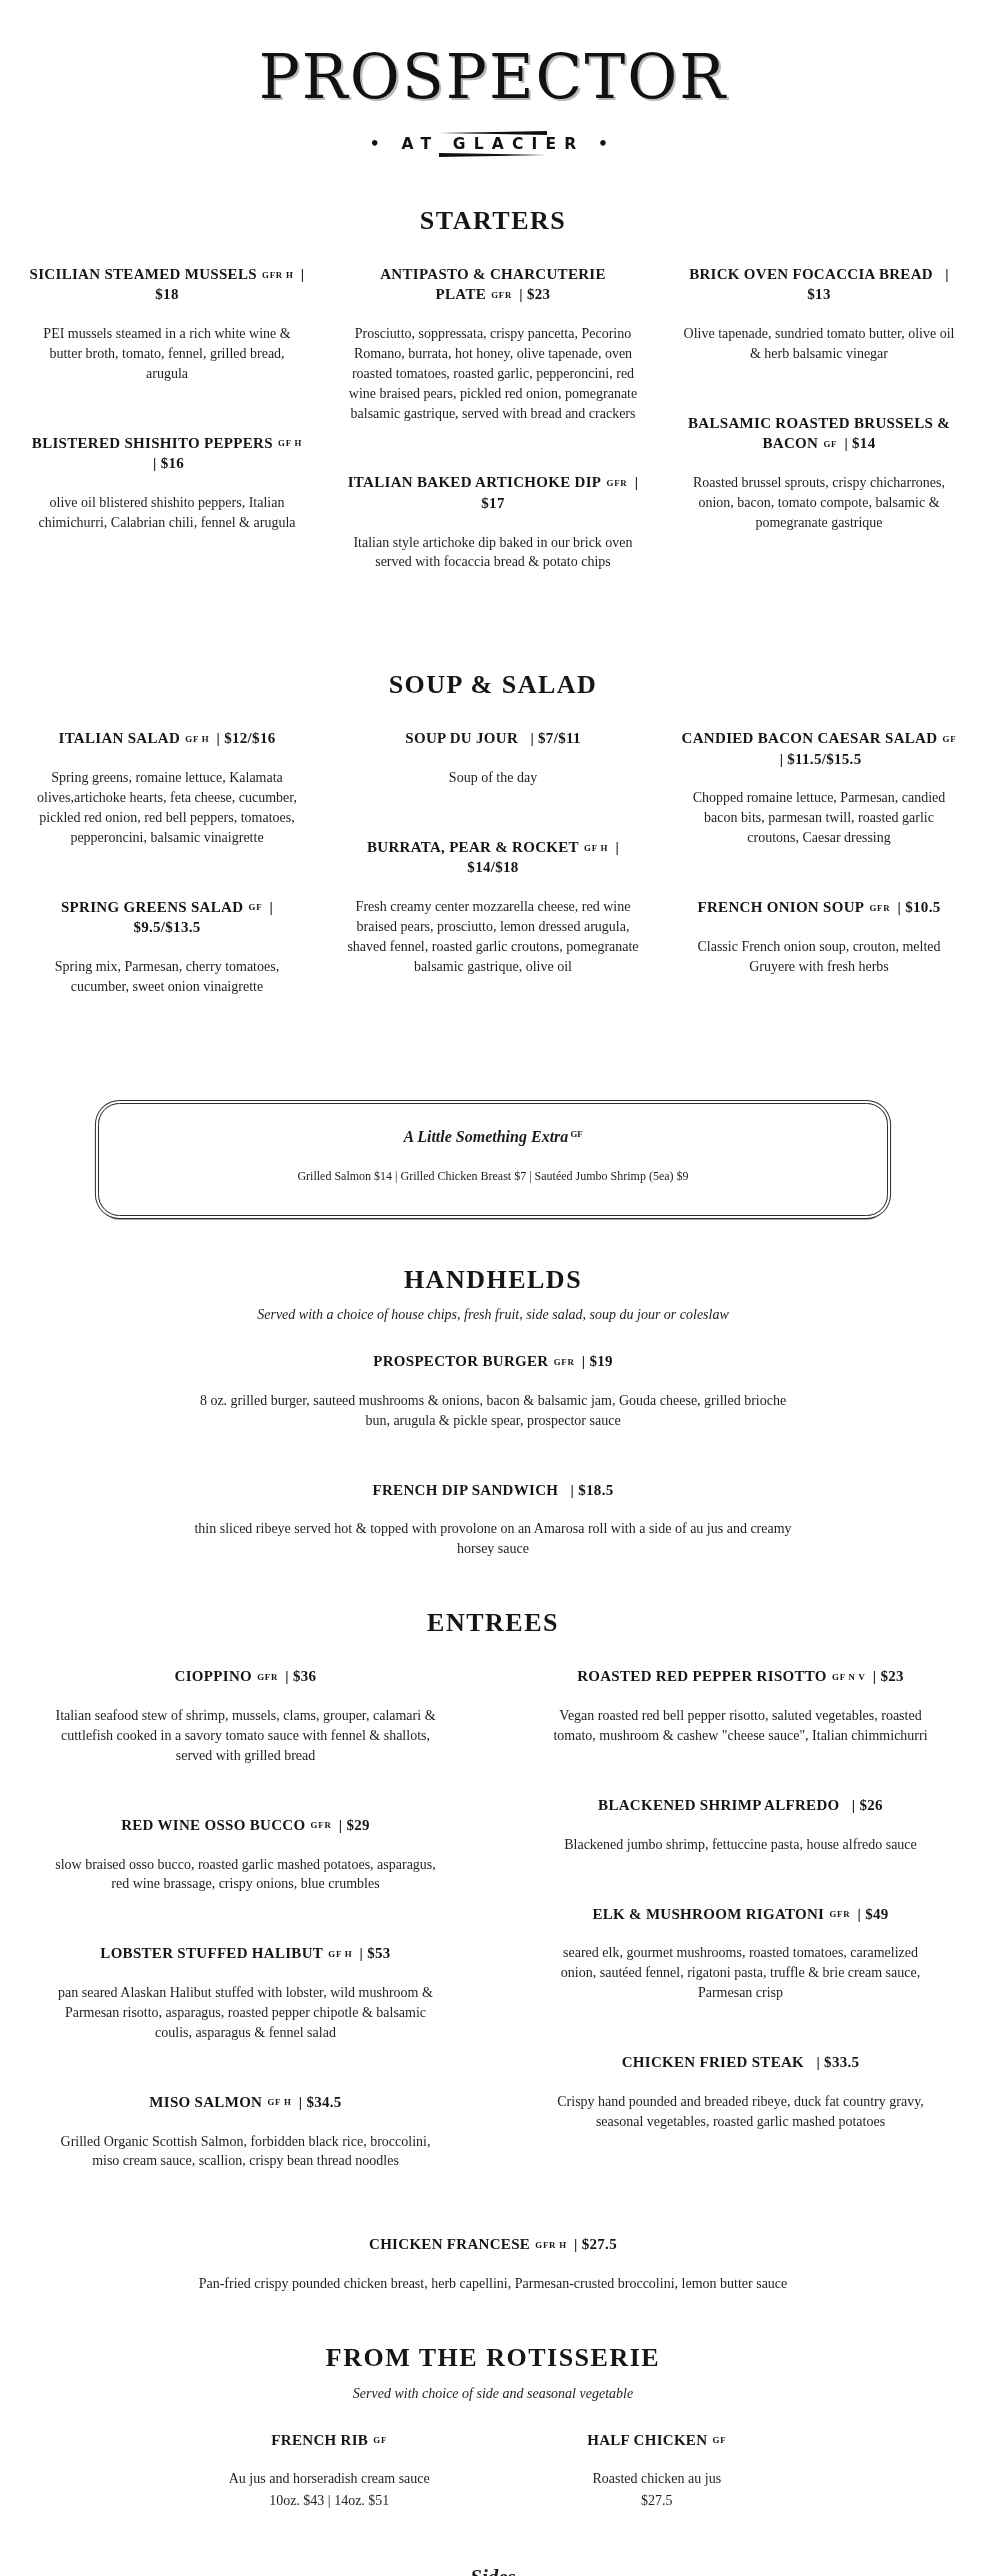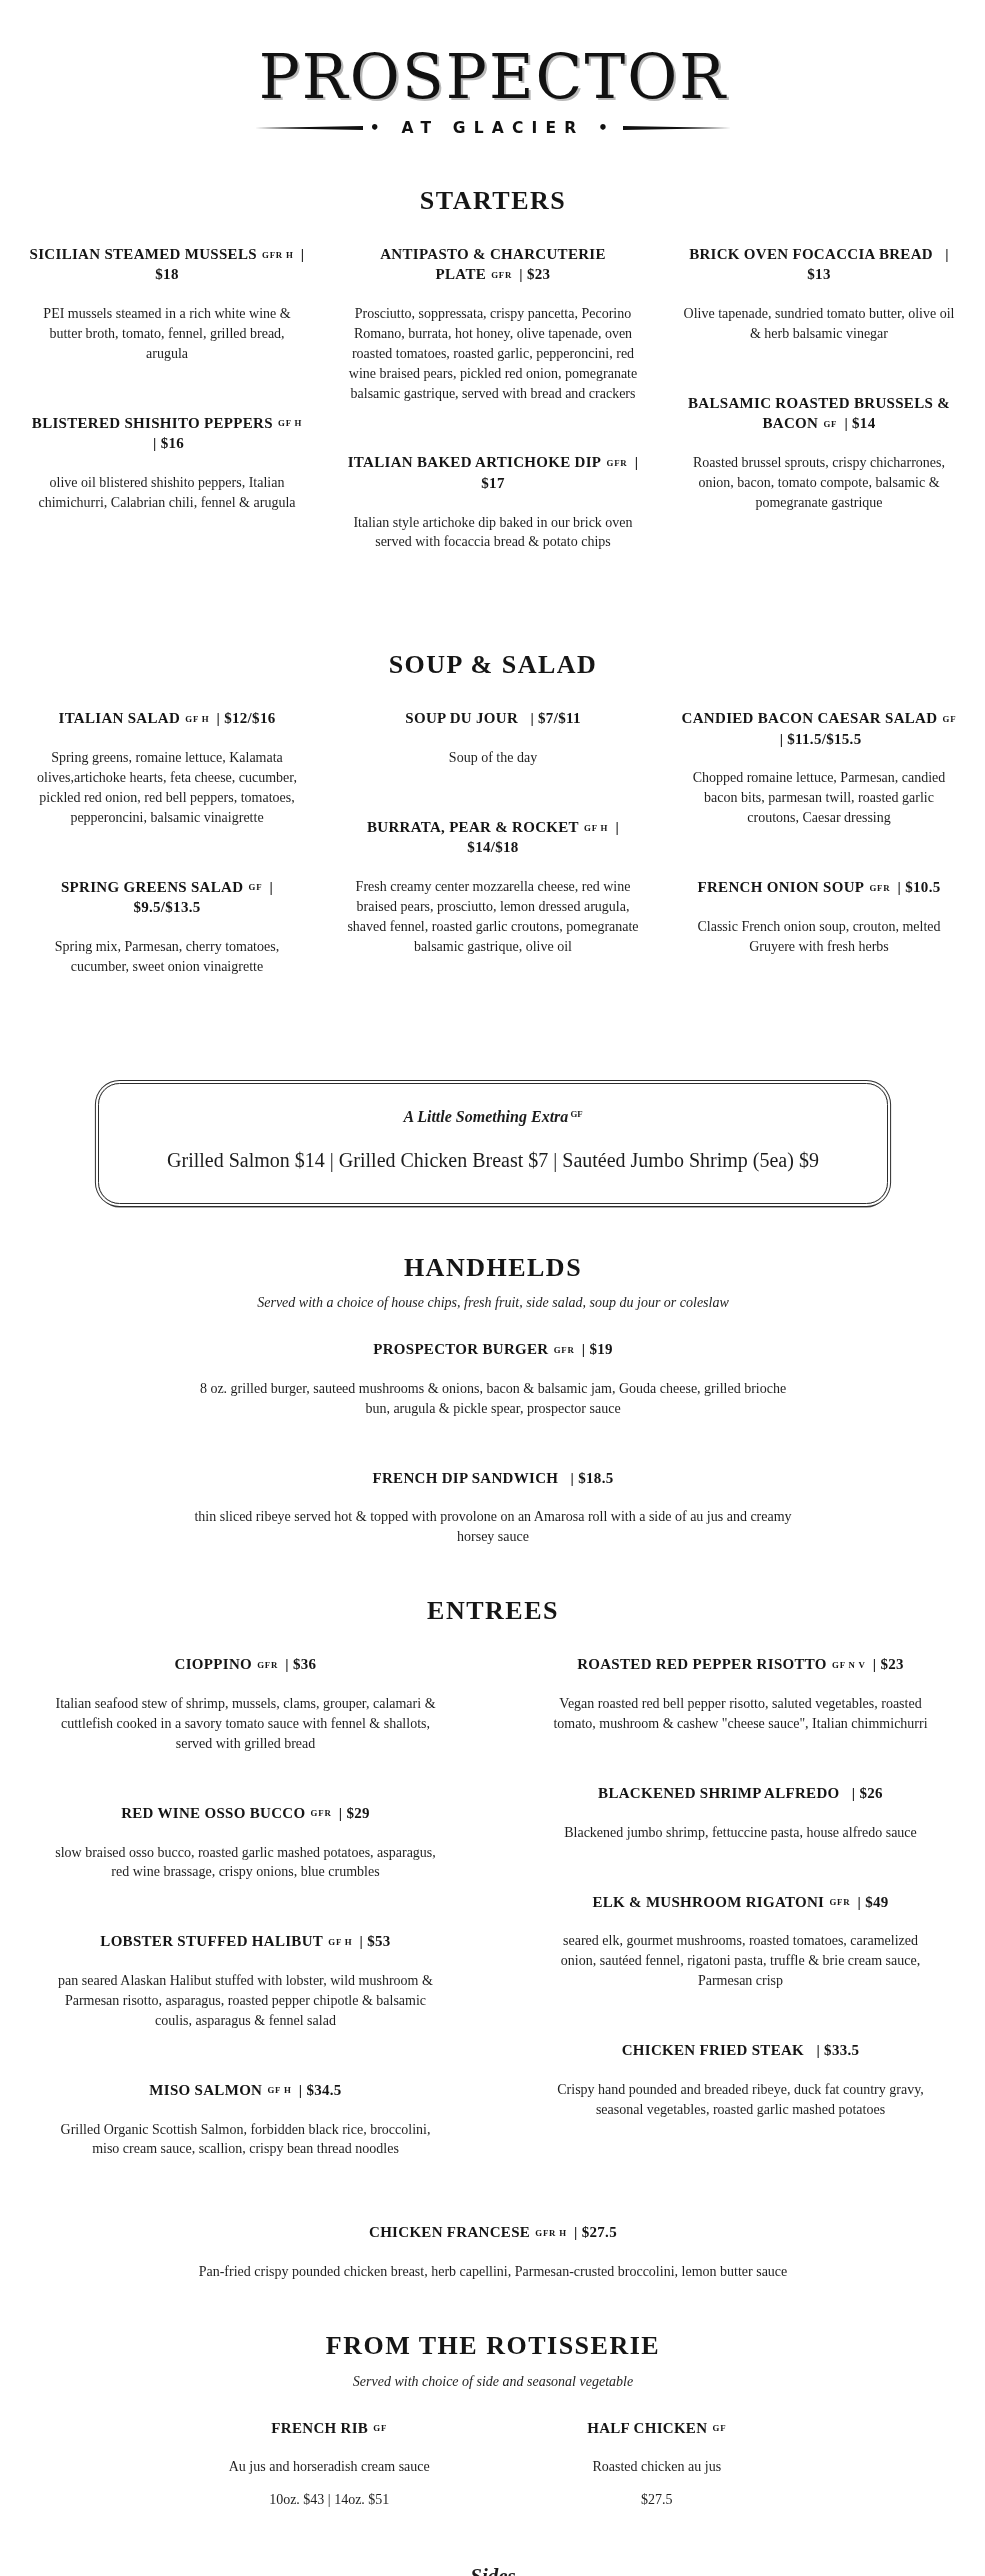--- a/index.html
+++ b/index.html
@@ -7,21 +7,21 @@
   .page{width:986px;min-height:3091px;padding:46px 0 20.6px 0;box-sizing:border-box;}
 
   
   .brand{ text-align:center; margin-bottom:36px;}
   .logo{
     font-family:"DejaVu Serif", serif;
     font-size:61px; font-weight:400; letter-spacing:2.1px;
     color:#111; text-shadow:2.1px 2.1px 0 #b9b9b9;
     line-height:1;
   }
-  .tagline-row{display:flex;align-items:center;justify-content:center;margin-top:12px;}
+  .tagline-row{display:flex;align-items:center;justify-content:center;margin-top:24px;flex-direction:column;}
   .taper{height:0;display:inline-block;}
   .taper-left{border-top:2.6px solid transparent;border-bottom:2.6px solid transparent;border-right:108px solid #111;}
   .taper-right{border-top:2.6px solid transparent;border-bottom:2.6px solid transparent;border-left:108px solid #111;}
   .tagline{
     font-family:"DejaVu Sans", sans-serif;
     font-size:15.5px;font-weight:700;letter-spacing:8.2px;color:#111;
     margin:0 7.2px; white-space:nowrap;
   }
 
   
@@ -35,34 +35,34 @@
   .grid2{display:grid;grid-template-columns:1fr 1fr;column-gap:63px;width:927px;margin:0 auto;}
   .col{display:flex;flex-direction:column;}
 
   .item{text-align:center;margin-bottom:49px;}
   .ititle{font-size:15px;font-weight:700;letter-spacing:0.3px;margin:0;color:#151515;line-height:1.35;}
   .itags{font-size:8.8px;font-weight:700;letter-spacing:0.8px;vertical-align:1.5px;margin-left:5.2px;}
   .iprice{font-weight:700;margin-left:3.1px;}
   .idesc{font-size:14px;line-height:1.42;margin:19.6px auto 0 auto;max-width:330px;color:#1e1e1e;}
   .grid2 .idesc{max-width:392px;}
   .single .idesc{max-width:608px;}
-  .price-line{font-size:14px;line-height:1.5;margin:12px auto 0 auto;color:#1e1e1e;}
+  .price-line{font-size:14px;line-height:1.5;margin:1px auto 0 auto;color:#1e1e1e;}
 
   .single{width:644px;margin:14px auto;text-align:center;}
 
   
   .callout{
     width:790px;margin:57px auto 0 auto;padding:24px 20.6px 31px 20.6px;
     border:1px solid #2c2c2c;border-radius:21.6px;
     box-shadow:0 0 0 2.1px #ffffff, 0 0 0 3.1px #2c2c2c, 0 5.2px 0 -1.5px #8a8a8a;
     text-align:center;box-sizing:border-box;
   }
   .callout-title{font-size:16px;font-weight:700;font-style:italic;margin:0;}
   .callout-tag{font-size:8.8px;font-weight:700;vertical-align:4.1px;margin-left:2.1px;font-style:normal;}
-  .callout-line{font-size:20px;margin:23px 0 0 0;}
+  .callout-line{font-size:12px;margin:23px 0 0 0;}
 </style>
 </head>
 <body>
 
 <div class="page">
 
   <header class="brand">
     <div class="logo">PROSPECTOR</div>
     <div class="tagline-row">
       <span class="taper taper-left"></span>

